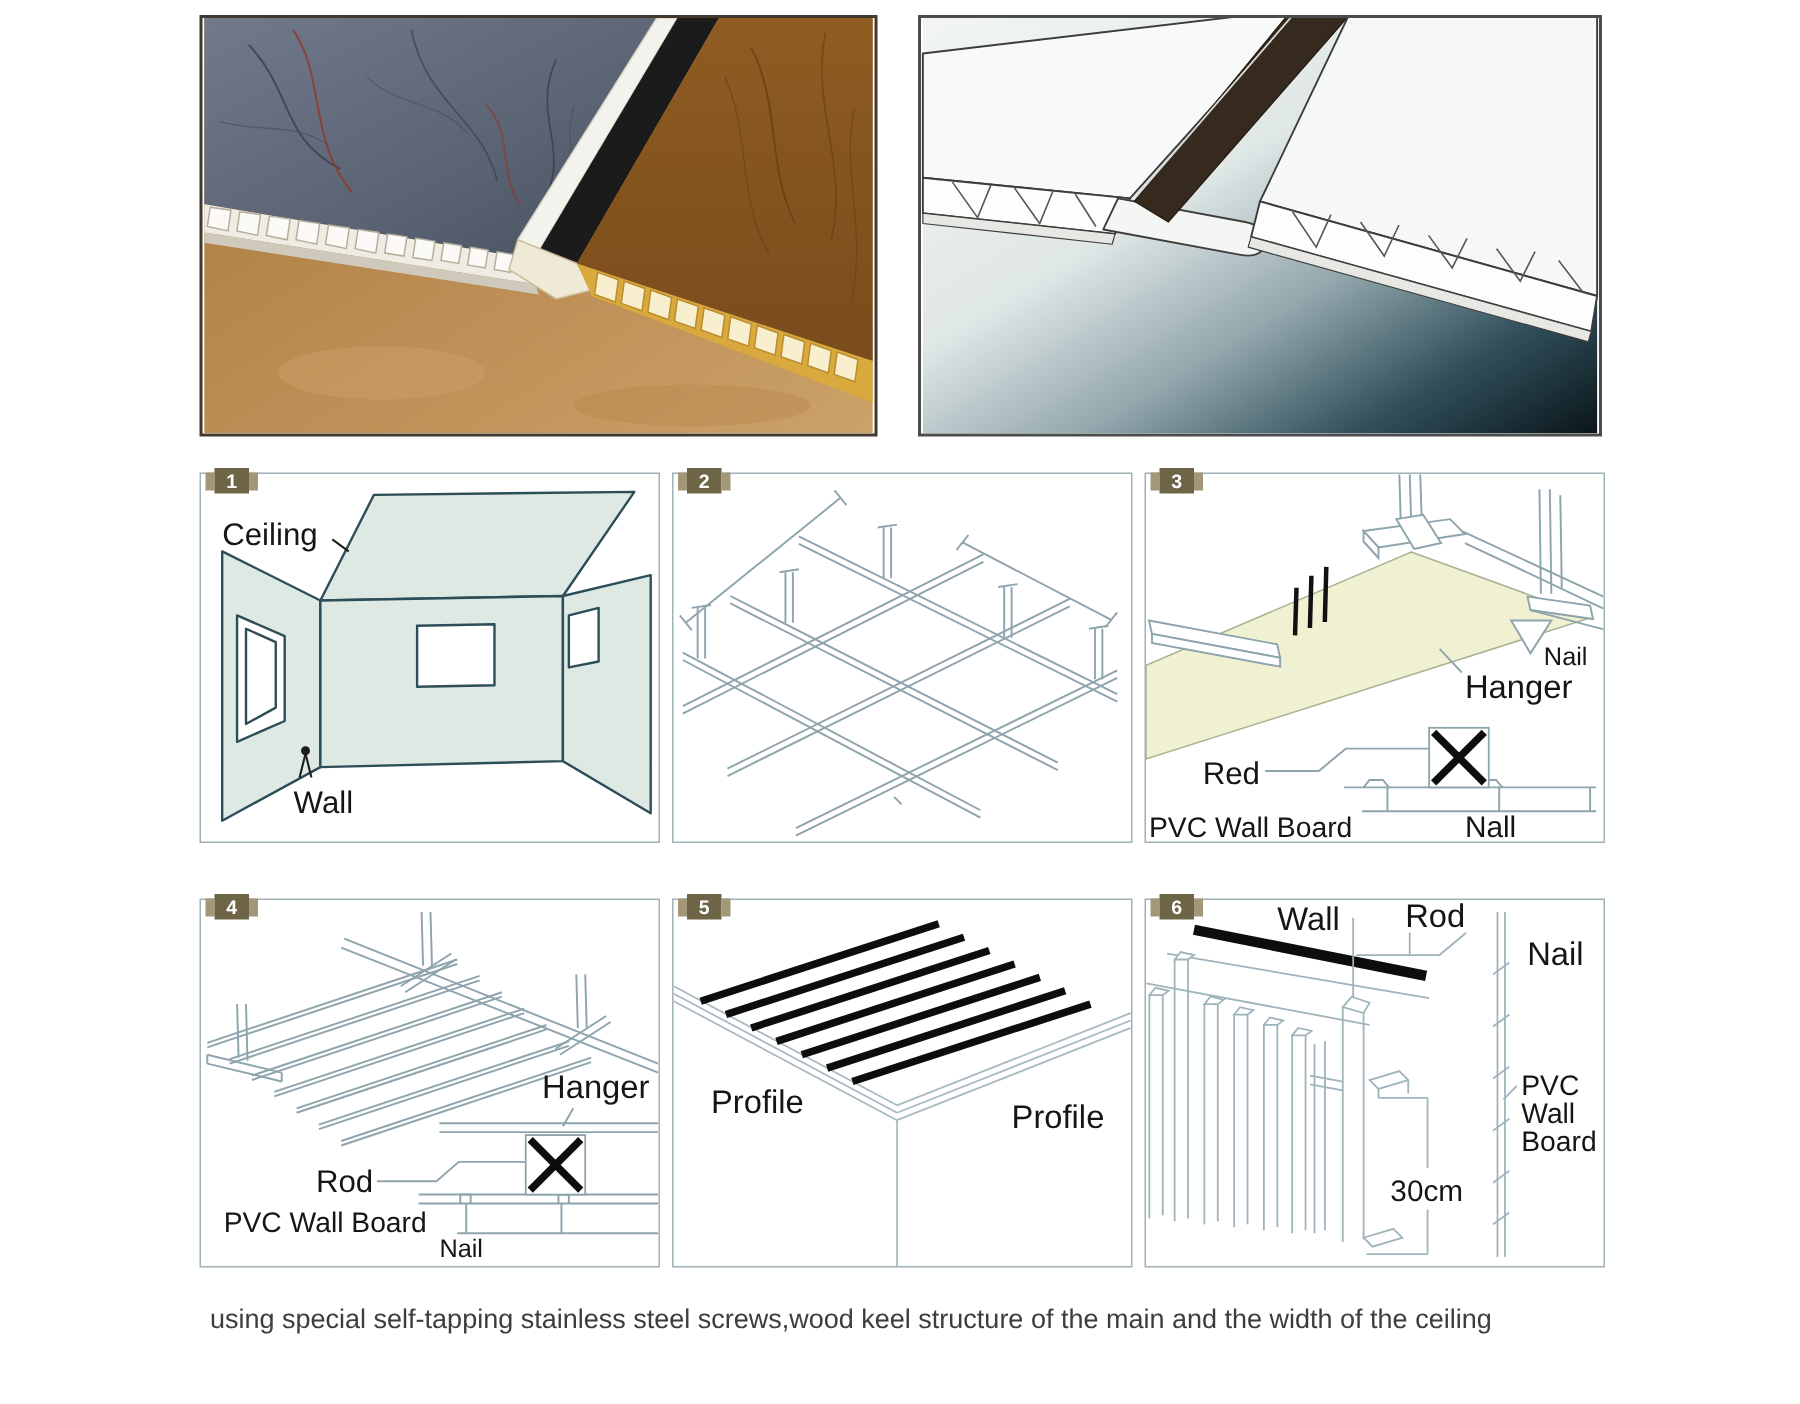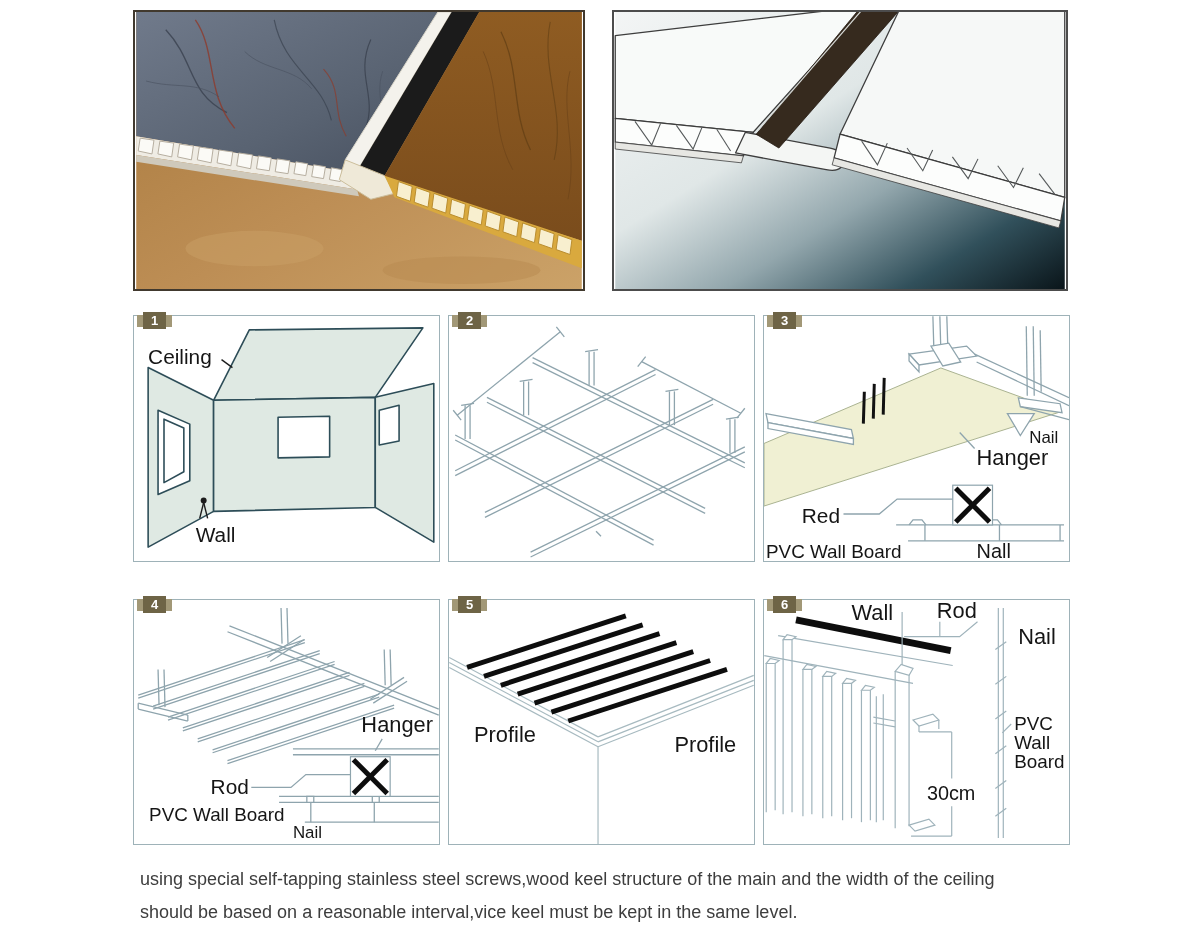--- a/index.html
+++ b/index.html
@@ -457,16 +457,15 @@
       <text x="256" y="44" font-size="22">Nail</text>
       <text x="252" y="131" font-size="19">PVC</text>
       <text x="252" y="150" font-size="19">Wall</text>
       <text x="252" y="169" font-size="19">Board</text>
       <text x="164" y="202" font-size="20">30cm</text>
     </svg>
   </div>
 
   <p class="caption">
     <span>using special self-tapping stainless steel screws,wood keel structure of the main and the width of the ceiling</span><br>
-    <span>should be based on a reasonable interval,vice keel must be kept in the same level.</span>
   </p>
 
 </div>
 
 </body></html>

